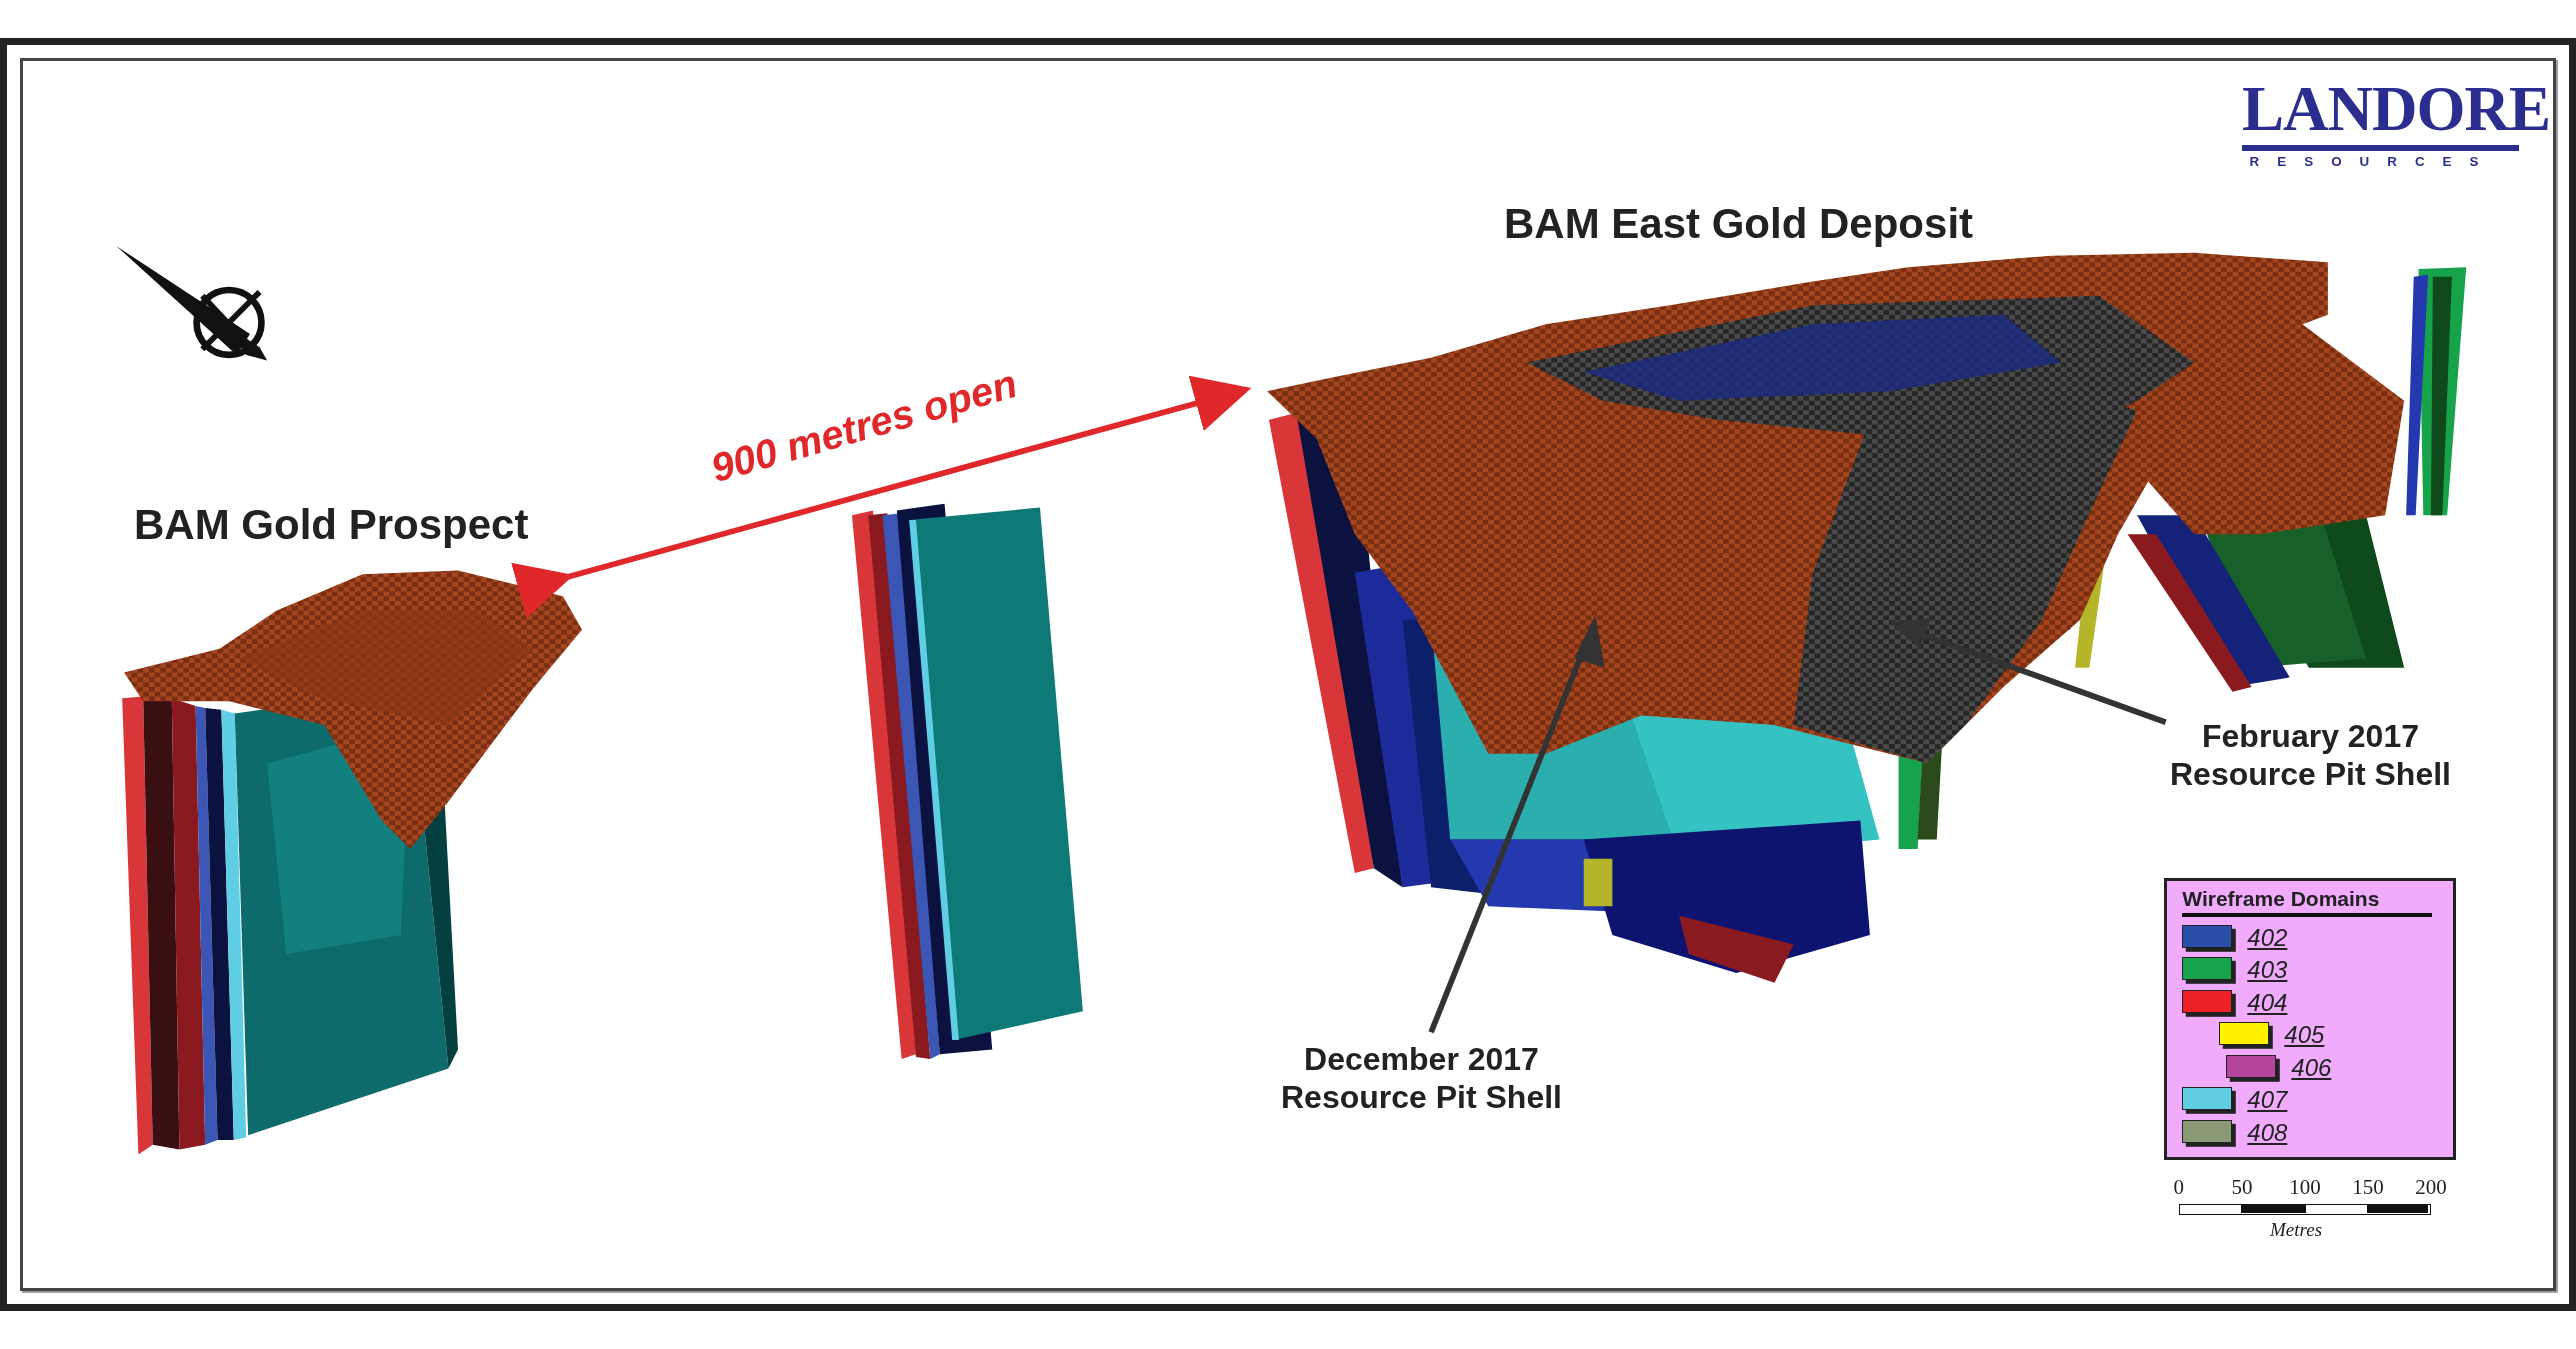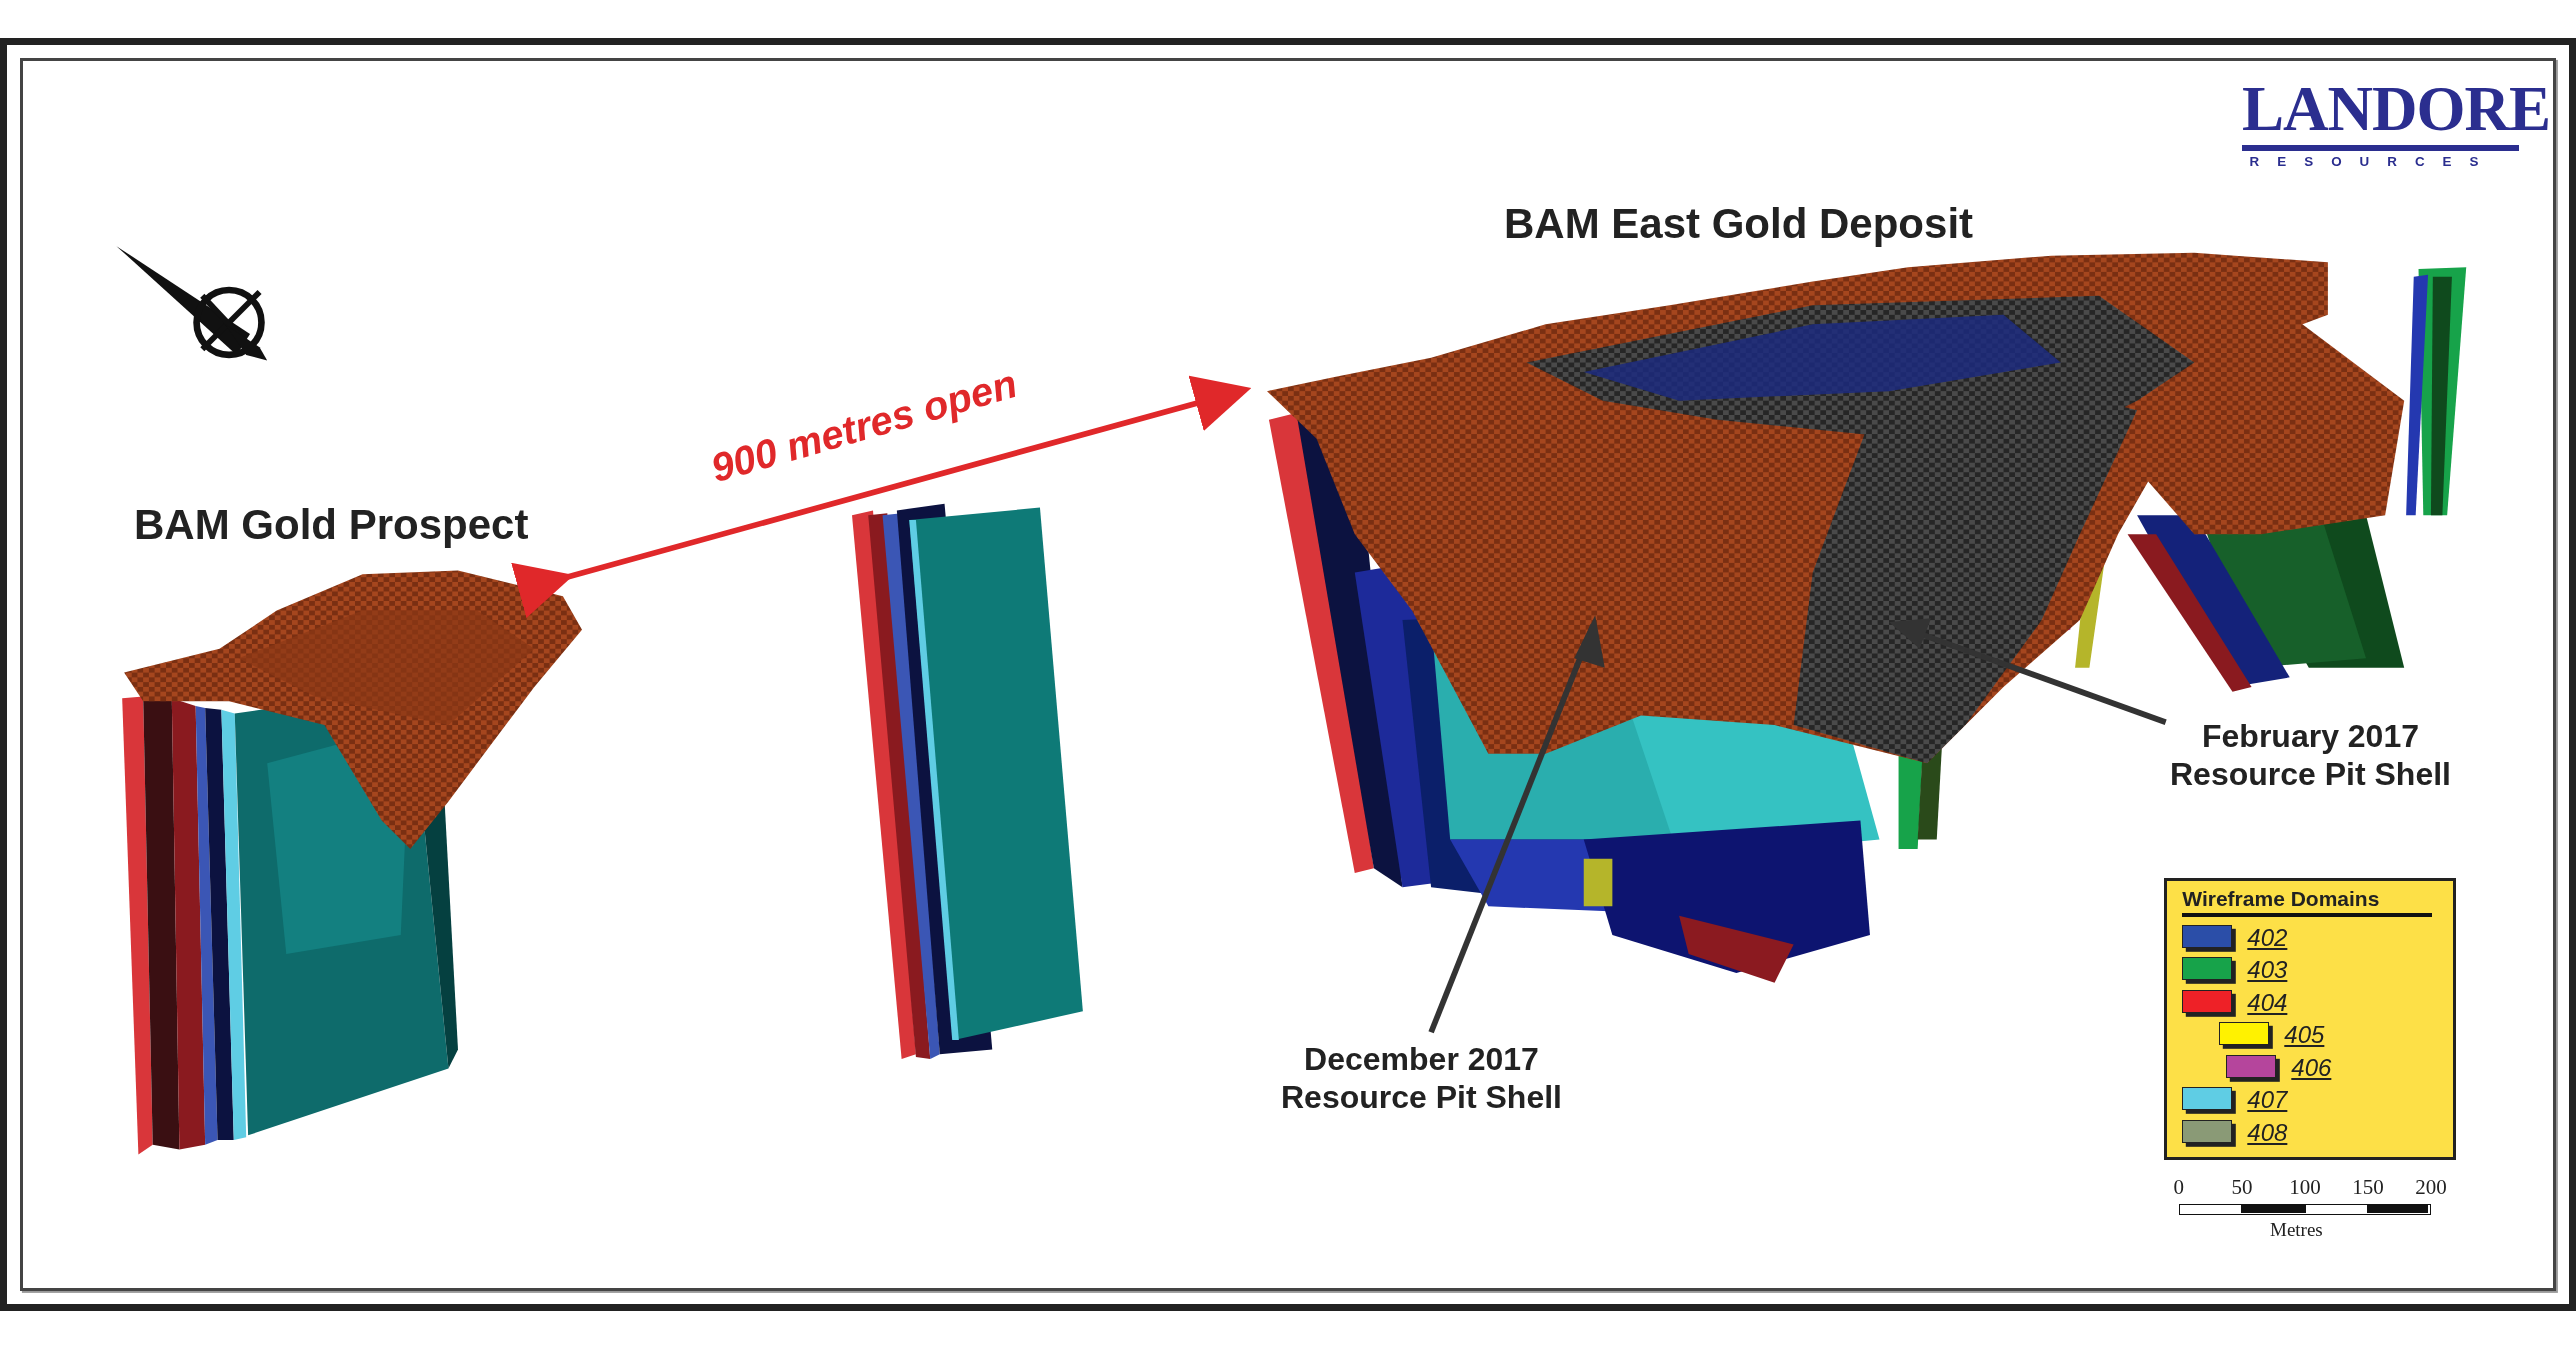--- a/index.html
+++ b/index.html
@@ -8,31 +8,31 @@
   .inner-frame { position:absolute; left:13.4px; top:13.4px; right:13.4px; bottom:13.4px; border:3.8px solid #444; box-shadow: 1.9px 1.9px 0 #999; background:#fff; }
   .scene { position:absolute; left:0; top:0; width:2576px; height:1349px; }
   .label { position:absolute; color:#222; font-weight:bold; white-space:nowrap; }
   .title-lg { font-size:42px;margin-top:24px; }
   .callout { font-size:32px; text-align:center; line-height:38px; }
   .dist-label { position:absolute; left:706px; top:448px; font-size:40px; font-weight:bold; color:#e0282a; transform:rotate(-16deg); transform-origin:left top; white-space:nowrap; font-style:italic; }
   .logo { position:absolute; left:2242px; top:78px; width:277px; height:95px; }
   .logo-word { position:absolute; left:0; top:0; font-size:63px; font-weight:bold; color:#2b2e8f; letter-spacing:-1px; line-height:63px;font-family:Liberation Serif, serif; }
   .logo-bar { position:absolute; left:0; top:67px; width:277px; height:5.7px; background:#2b2e8f; }
   .logo-sub { position:absolute; left:7.6px; top:76px; width:267px; font-size:13.4px; font-weight:bold; color:#2b2e8f; letter-spacing:18px; }
-  .legend { position:absolute; left:2164px; top:878px; width:292px; height:282px; border:3.8px solid #222; background:#fde047; box-sizing:border-box; }
+  .legend { position:absolute; left:2164px; top:878px; width:292px; height:282px; border:3.8px solid #222; background:#f0abfc; box-sizing:border-box; }
   .legend-title { position:absolute; left:15.3px; top:5.7px; font-size:21px; font-weight:bold; color:#222; }
   .legend-rule { position:absolute; left:15.3px; top:32px; width:250px; height:3.8px; background:#111; }
   .legend-item { position:absolute; left:15.3px; height:29px; width:248px; }
   .swatch { position:absolute; left:0; top:1.9px; width:50px; height:23px; border:1.9px solid #222; box-shadow:3.8px 3.8px 0 #222; box-sizing:border-box; }
   .legend-code { position:absolute; left:65px; top:1px; font-size:24px; font-style:italic; color:#222;text-decoration:underline; }
   .scale { position:absolute; left:2175px; top:1175px; width:277px; height:76px; }
   .scale-tick { position:absolute; top:0; font-family:"Liberation Serif", serif; font-size:21px; color:#222; transform:translateX(-50%); }
   .scale-bar { position:absolute; top:29px; left:3.8px; width:252px; height:11.4px; border:1.9px solid #111; box-sizing:border-box; background:#fff; }
   .scale-seg { position:absolute; top:0; height:7.6px; background:#111; }
-  .scale-unit { position:absolute; top:44px; left:95px; font-family:"Liberation Serif", serif; font-size:19px; color:#222; }
+  .scale-unit { position:absolute; top:44px; left:95px; font-family:"Liberation Serif", serif; font-size:19px; color:#222;font-style:italic; }
 </style>
 </head>
 <body>
 
 <div class="outer-frame">
   <div class="inner-frame"></div>
 </div>
 
 <svg class="scene" viewBox="0 0 2700 1414" xmlns="http://www.w3.org/2000/svg">
   <defs>

